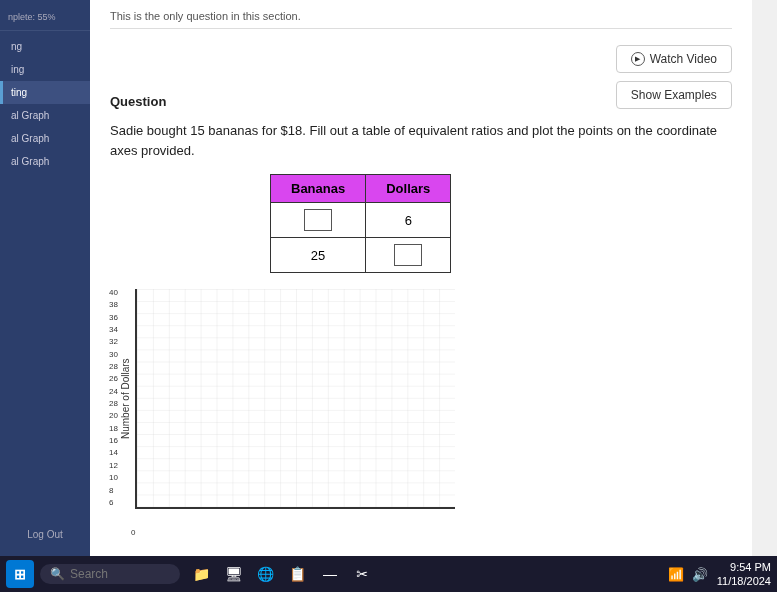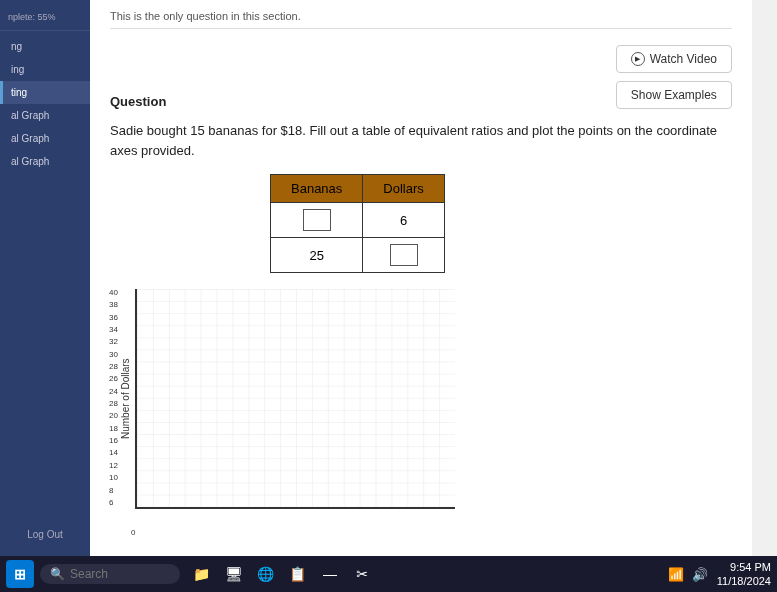--- a/index.html
+++ b/index.html
@@ -215,22 +215,22 @@
       margin-bottom: 16px;
     }
     .ratio-table th, .ratio-table td {
       border: 1px solid #333;
       padding: 6px 20px;
       text-align: center;
       font-size: 13px;
       min-width: 70px;
     }
     .ratio-table th {
-      font-weight: normal;
-      background: #a16207;
+      font-weight: bold;
+      background: #d946ef;
     }
 
     
     .graph-wrapper {
       display: flex;
       align-items: flex-start;
       margin-left: 10px;
       margin-top: 4px;
     }
     .y-axis-label {

